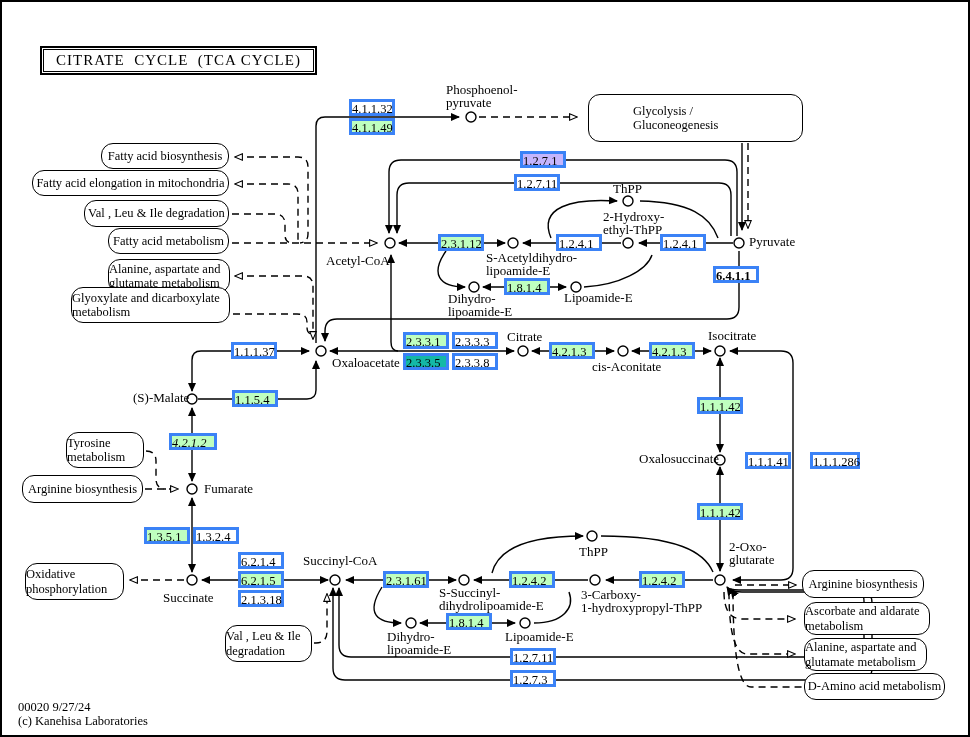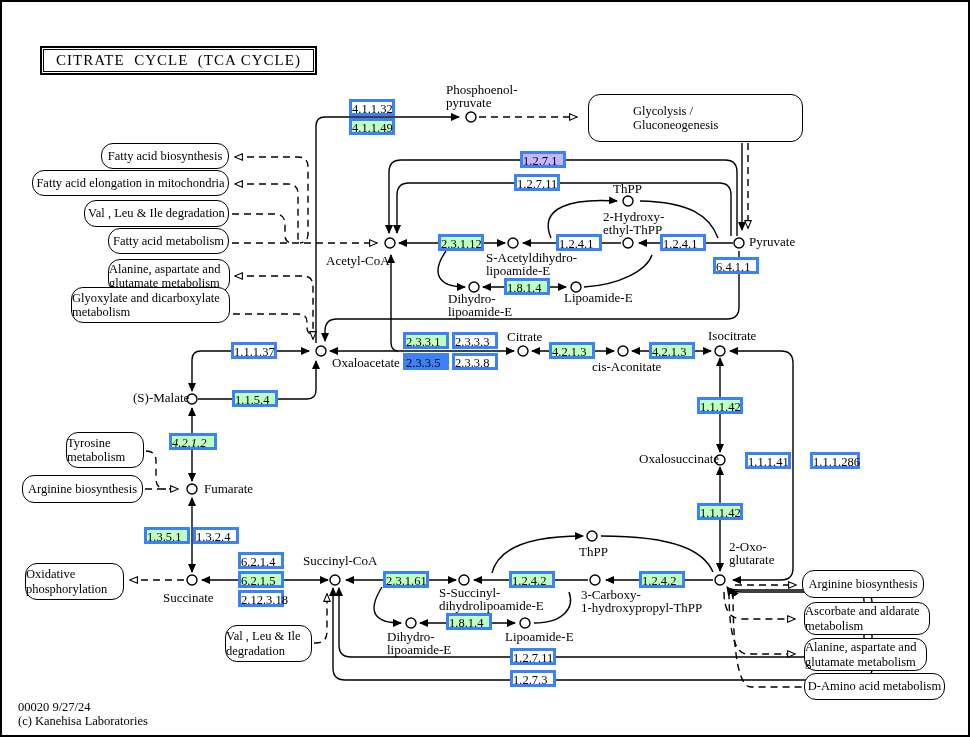--- a/index.html
+++ b/index.html
@@ -141,40 +141,40 @@
     <div class="in">CITRATE  CYCLE  (TCA CYCLE)</div>
   </div>
 
   <div class="ec" style="left: 347px; top: 97px; background: rgb(255, 255, 255);">4.1.1.32</div>
   <div class="ec" style="left: 347px; top: 116px; background: rgb(191, 255, 191);">4.1.1.49</div>
   <div class="ec" style="left: 512px; top: 149px; background: #c4b5fd; margin-left: 6px;">1.2.7.1</div>
   <div class="ec" style="left: 512px; top: 172px; background: rgb(255, 255, 255);">1.2.7.11</div>
   <div class="ec" style="left: 436px; top: 232px; background: rgb(191, 255, 191);">2.3.1.12</div>
   <div class="ec" style="left: 554px; top: 232px; background: rgb(255, 255, 255);">1.2.4.1</div>
   <div class="ec" style="left: 658px; top: 232px; background: rgb(255, 255, 255);">1.2.4.1</div>
-  <div class="ec" style="left: 711px; top: 255px; background: rgb(255, 255, 255);">6.4.1.1</div>
+  <div class="ec" style="left: 711px; top: 264px; background: rgb(255, 255, 255); font-weight: bold;">6.4.1.1</div>
   <div class="ec" style="left: 502px; top: 276px; background: rgb(191, 255, 191);">1.8.1.4</div>
   <div class="ec" style="left: 229px; top: 340px; background: rgb(255, 255, 255);">1.1.1.37</div>
   <div class="ec" style="left: 401px; top: 330px; background: rgb(191, 255, 191);">2.3.3.1</div>
   <div class="ec" style="left: 450px; top: 330px; background: rgb(255, 255, 255);">2.3.3.3</div>
-  <div class="ec" style="left: 401px; top: 351px; background: #3b82f6;">2.3.3.5</div>
+  <div class="ec" style="left: 401px; top: 351px; background: #14b8a6;">2.3.3.5</div>
   <div class="ec" style="left: 450px; top: 351px; background: rgb(255, 255, 255);">2.3.3.8</div>
   <div class="ec" style="left: 547px; top: 340px; background: rgb(191, 255, 191);">4.2.1.3</div>
   <div class="ec" style="left: 647px; top: 340px; background: rgb(191, 255, 191);">4.2.1.3</div>
   <div class="ec" style="left: 230px; top: 388px; background: rgb(191, 255, 191);">1.1.5.4</div>
   <div class="ec" style="left: 695px; top: 395px; background: rgb(191, 255, 191);">1.1.1.42</div>
   <div class="ec" style="left: 743px; top: 450px; background: rgb(255, 255, 255);">1.1.1.41</div>
   <div class="ec" style="left: 792px; top: 450px; width: 50px; background: rgb(255, 255, 255); margin-left: 16px;">1.1.1.286</div>
   <div class="ec" style="left: 167px; top: 431px; width: 48px; background: rgb(191, 255, 191); font-style: italic;">4.2.1.2</div>
   <div class="ec" style="left: 695px; top: 501px; background: rgb(191, 255, 191);">1.1.1.42</div>
   <div class="ec" style="left: 142px; top: 525px; background: rgb(191, 255, 191);">1.3.5.1</div>
   <div class="ec" style="left: 191px; top: 525px; background: rgb(255, 255, 255);">1.3.2.4</div>
   <div class="ec" style="left: 236px; top: 550px; background: rgb(255, 255, 255);">6.2.1.4</div>
   <div class="ec" style="left: 236px; top: 569px; background: rgb(191, 255, 191);">6.2.1.5</div>
-  <div class="ec" style="left: 236px; top: 588px; background: rgb(255, 255, 255);">2.12.3.18</div>
+  <div class="ec" style="left: 236px; top: 588px; background: rgb(255, 255, 255);">2.1.3.18</div>
   <div class="ec" style="left: 381px; top: 569px; background: rgb(191, 255, 191);">2.3.1.61</div>
   <div class="ec" style="left: 507px; top: 569px; background: rgb(191, 255, 191);">1.2.4.2</div>
   <div class="ec" style="left: 637px; top: 569px; background: rgb(191, 255, 191);">1.2.4.2</div>
   <div class="ec" style="left: 444px; top: 611px; background: rgb(191, 255, 191);">1.8.1.4</div>
   <div class="ec" style="left: 508px; top: 646px; background: rgb(255, 255, 255);">1.2.7.11</div>
   <div class="ec" style="left: 508px; top: 668px; background: rgb(255, 255, 255);">1.2.7.3</div>
 
   <div class="plink l" style="left:586px;top:92px;width:215px;height:48px;padding-left:44px">Glycolysis /
 Gluconeogenesis</div>
   <div class="plink c" style="left:99px;top:141px;width:128px;height:26px">Fatty acid biosynthesis</div>

